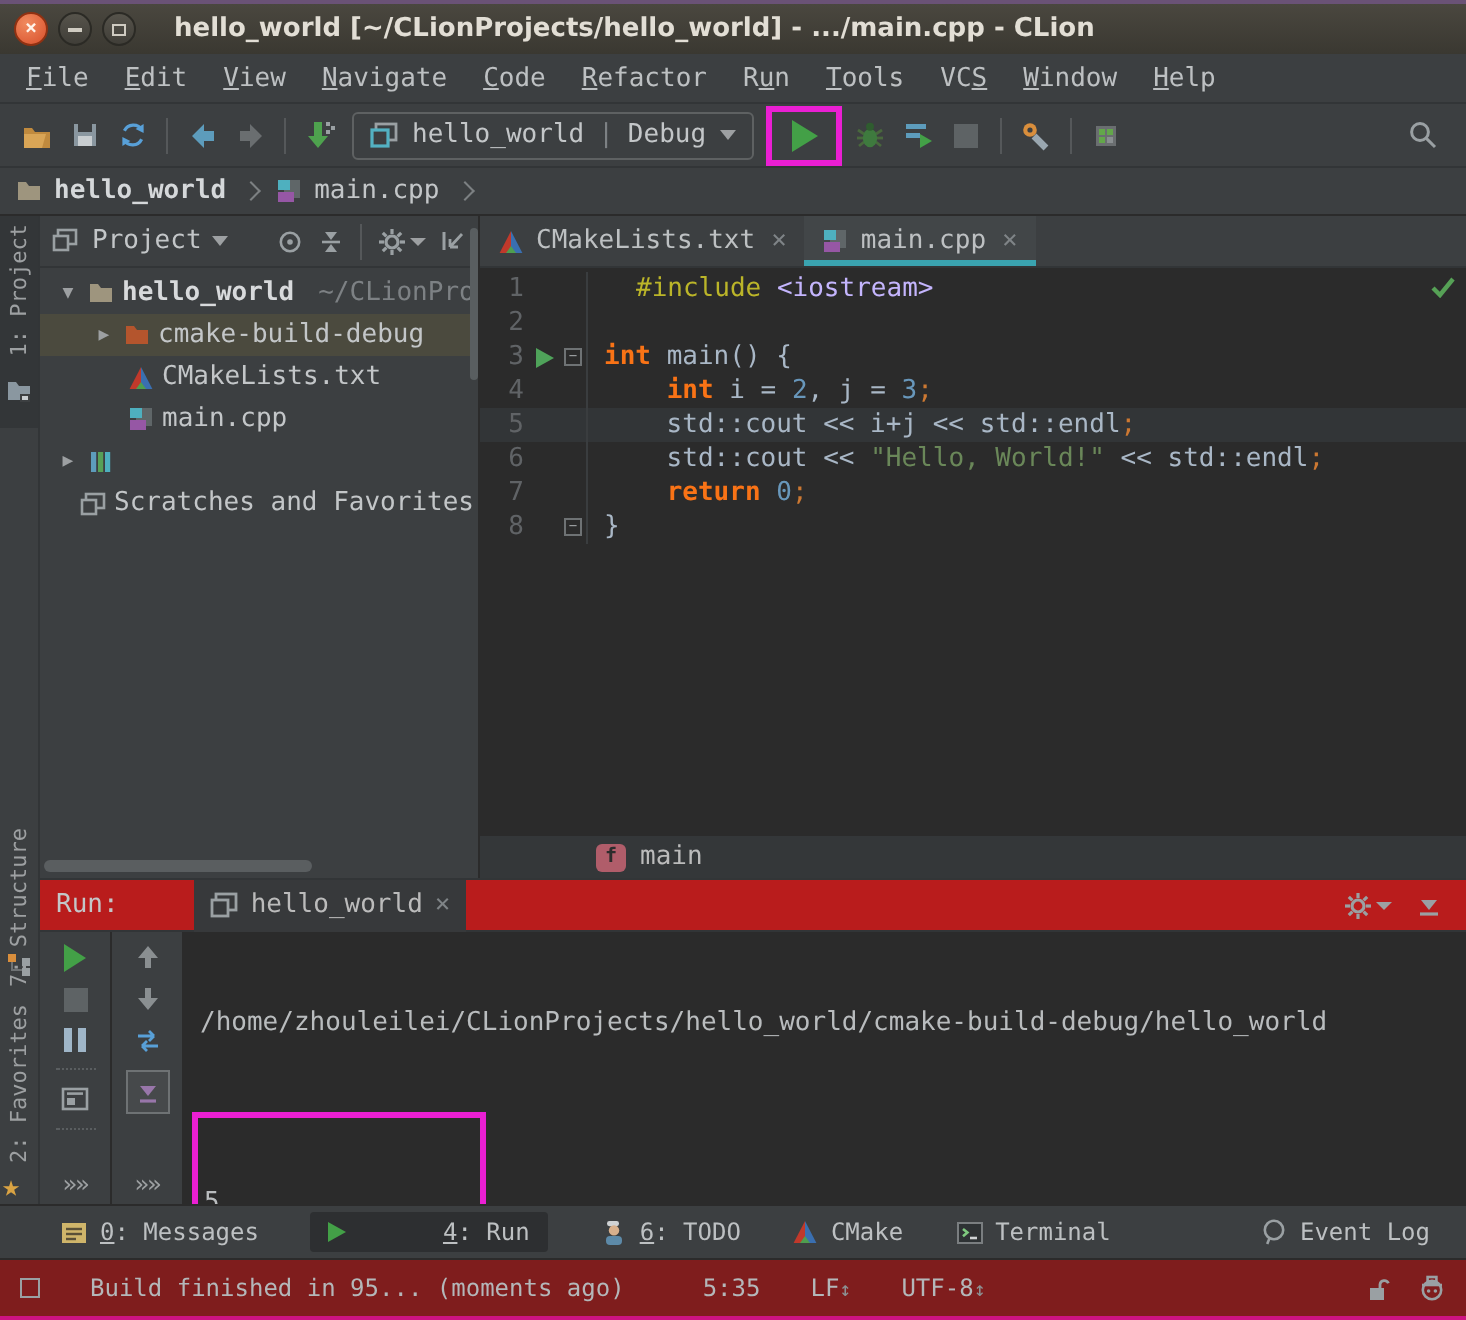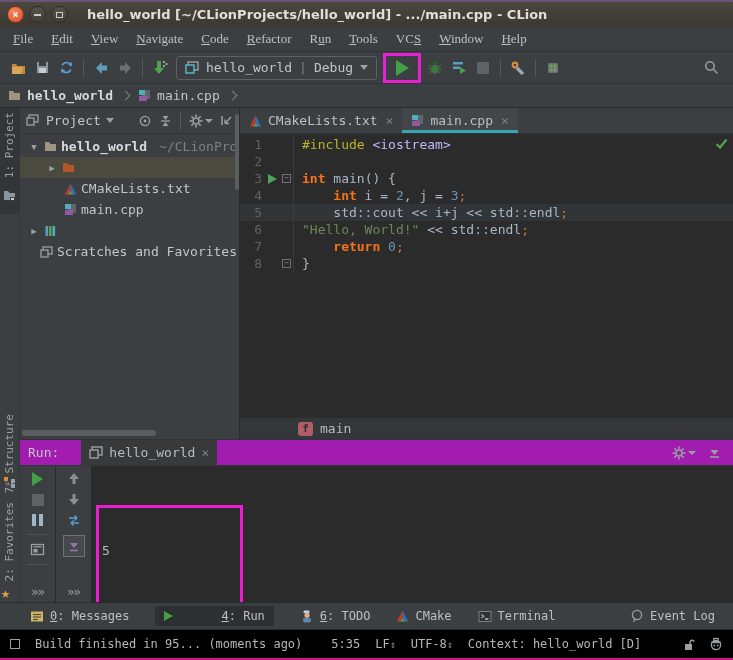--- a/index.html
+++ b/index.html
@@ -15,21 +15,21 @@
   .winbtn{width:17px; height:17px; border-radius:50%; margin-right:5px; display:flex; align-items:center;
     justify-content:center; font-size:10px; line-height:1; cursor:default;}
   .winbtn.close{background:radial-gradient(circle at 35% 30%, #f08a5e, #d9502c); border:1px solid #8f3112; color:#fff3ea; font-weight:bold;}
   .winbtn.min,.winbtn.max{background:linear-gradient(#56534b,#403e38); border:1px solid #2b2a25; color:#cfcbc1;}
   .maxbox{width:7px;height:6px;border:1px solid #cfcbc1;display:block;}
   .minbar{width:7px;height:2px;background:#cfcbc1;display:block;}
   .title{font-family:"DejaVu Sans",sans-serif; font-weight:bold; color:#e2ded5; margin-left:14px; font-size:13px;
     white-space:nowrap; overflow:hidden;}
   
   .menubar{height:25px; flex:0 0 25px; background:#3c3f41; display:flex; align-items:center; padding:0 4px; border-bottom:1px solid #323537;}
-  .menu-item{padding:2px 9px; white-space:nowrap; color:#bdc0c2;font-family:Liberation Serif, serif;}
+  .menu-item{padding:2px 9px; white-space:nowrap; color:#bdc0c2;}
   .mn{text-decoration:underline;}
   
   .toolbar{height:32px; flex:0 0 32px; background:#3c3f41; display:flex; align-items:center; padding:0 6px; border-bottom:1px solid #323537;}
   .tb-btn{width:24px;height:24px;display:flex;align-items:center;justify-content:center;flex:0 0 auto;}
   .tb-sep{width:1px;height:18px;background:#55585a;margin:0 5px;flex:0 0 1px;}
   .run-config{height:24px;border:1px solid #5e6162;border-radius:3px;display:flex;align-items:center;
     padding:0 8px;gap:7px;margin:0 4px;color:#c3c6c8;white-space:nowrap;}
   .combo-arrow{width:0;height:0;border-left:4px solid transparent;border-right:4px solid transparent;border-top:5px solid #9da0a2;}
   .annot{border:3px solid #ea1fd3;height:30px;display:flex;align-items:center;justify-content:center;padding:0 4px;margin:0 2px;}
   .play-tri{width:0;height:0;border-left:13px solid #43a047;border-top:8px solid transparent;border-bottom:8px solid transparent;}
@@ -70,28 +70,28 @@
   .tab .x{color:#7f8487;margin-left:2px;}
   .tab.active{background:#424648;box-shadow:inset 0 -3px 0 #3aa3b0;}
   .code{flex:1;position:relative;padding-top:2px;font-size:13px;line-height:17px;overflow:hidden;}
   .cl{display:flex;height:17px;white-space:pre;}
   .cl.current{background:#323537;}
   .lnum{width:26px;flex:0 0 26px;text-align:right;color:#606366;padding-right:4px;}
   .lmark{width:28px;flex:0 0 28px;display:flex;align-items:center;gap:2px;padding-left:2px;border-right:1px solid #3a3d3f;margin-right:8px;}
   .run-mark{width:0;height:0;border-left:9px solid #4fa35a;border-top:5px solid transparent;border-bottom:5px solid transparent;}
   .fold{width:9px;height:9px;border:1px solid #6e7274;color:#9da0a2;font-size:7px;line-height:7px;text-align:center;margin-left:auto;margin-right:2px;background:#2b2b2b;}
   .c-plain{color:#a9b7c6;} .c-kw{color:#f97316;font-weight:bold;} .c-num{color:#6897bb;}
-  .c-str{color:#6a8759;} .c-pp{color:#bbb529;} .c-inc{color:#c4b5fd;} .c-semi{color:#cc7832;}
+  .c-str{color:#6a8759;} .c-pp{color:#bbb529;margin-left:16px;} .c-inc{color:#c4b5fd;} .c-semi{color:#cc7832;}
   .ed-check{position:absolute;top:4px;right:5px;}
   .editor-crumb{height:22px;flex:0 0 22px;background:#343739;border-top:1px solid #2b2b2b;display:flex;align-items:center;padding-left:58px;gap:7px;}
   .fn-badge{width:15px;height:14px;background:#b05d6a;color:#2c2c2c;border-radius:3px;font-size:10px;font-weight:bold;
     display:flex;align-items:center;justify-content:center;}
   
   .run-panel{height:163px;flex:0 0 163px;display:flex;flex-direction:column;background:#2b2b2b;border-top:1px solid #323537;}
-  .run-header{height:26px;flex:0 0 26px;background:#a21caf;display:flex;align-items:center;padding:0 8px;border-bottom:1px solid #323537;}
+  .run-header{height:26px;flex:0 0 26px;background:#b91c1c;display:flex;align-items:center;padding:0 8px;border-bottom:1px solid #323537;gap:16px;}
   .run-label{color:#c3c6c8;}
   .run-tab{display:flex;align-items:center;gap:6px;margin-left:22px;background:#37393b;height:26px;padding:0 8px;}
   .run-tab .x{color:#7f8487;}
   .rh-icons{margin-left:auto;display:flex;align-items:center;gap:12px;padding-right:4px;}
   .run-body{flex:1;display:flex;min-height:0;}
   .rcol{width:36px;flex:0 0 36px;background:#3c3f41;border-right:1px solid #2b2b2b;display:flex;flex-direction:column;
     align-items:center;padding:6px 0 3px;gap:8px;}
   .rcol .dots{width:20px;border-top:1px dotted #5a5e60;height:0;}
   .rcol .more{margin-top:auto;color:#9da0a2;font-size:12px;letter-spacing:-1px;}
   .stop-sq{width:12px;height:12px;background:#5e6365;}
@@ -100,22 +100,22 @@
   .scrollend{width:22px;height:22px;border:1px solid #6e7274;background:#46494b;display:flex;align-items:center;justify-content:center;}
   .console{flex:1;padding:3px 0 0 8px;white-space:pre;overflow:hidden;color:#b9bcbe;line-height:17px;}
   .annot2{border:3px solid #ea1fd3;width:max-content;padding:0 28px 1px 3px;margin:2px 0 2px -4px;}
   
   .bottombar{height:27px;flex:0 0 27px;background:#3c3f41;border-top:1px solid #2b2b2b;display:flex;align-items:center;
     padding:0 10px 0 30px;gap:26px;font-size:12px;}
   .bb-item{display:flex;align-items:center;gap:6px;color:#bdc0c2;white-space:nowrap;}
   .bb-item.active{background:#2d2f31;border-radius:2px;padding:3px 9px;gap:48px;}
   .bb-run-tri{width:0;height:0;border-left:9px solid #43a047;border-top:5px solid transparent;border-bottom:5px solid transparent;}
   .eventlog{margin-left:auto;display:flex;align-items:center;gap:6px;color:#bdc0c2;padding-right:8px;}
-  .statusbar{height:21px;flex:0 0 21px;background:#000000;border-top:1px solid #2b2b2b;display:flex;align-items:center;
-    padding:14px 10px;gap:15px;font-size:12px;color:#b4b7b9;white-space:nowrap;}
+  .statusbar{height:21px;flex:0 0 21px;background:#7f1d1d;border-top:1px solid #2b2b2b;display:flex;align-items:center;
+    padding:14px 10px;gap:25px;font-size:12px;color:#b4b7b9;white-space:nowrap;}
   .sb-sq{width:10px;height:10px;border:1px solid #9aa0a3;flex:0 0 auto;}
   .updn{color:#8d9193;font-size:10px;}
   .sb-right{margin-left:auto;display:flex;align-items:center;gap:14px;}
   .bottom-accent{height:2px;flex:0 0 2px;background:#cd1382;}
   svg{display:block;}
 </style>
 </head>
 <body>
 
 <div class="screen">
@@ -347,20 +347,21 @@
                   <path d="M1 1h4l1.5 2H12v7H1z" fill="#9e957e"></path>
                 </svg>
               <span class="tree-label b">hello_world</span>
               <span class="tree-suffix">~/CLionPro</span>
             </div>
             <div class="tree-row lvl1 sel">
               <span class="arrow">▶</span>
               <svg width="13" height="11" viewBox="0 0 13 11">
                   <path d="M1 1h4l1.5 2H12v7H1z" fill="#b4552d"></path>
                 </svg>
+              <span class="tree-label">cmake-build-debug</span>
             </div>
             <div class="tree-row noarrow-lvl1">
               <svg width="13" height="12" viewBox="0 0 13 12">
                   <polygon points="6.5,0.5 0.8,11.5 6.5,11.5" fill="#c0392b"></polygon>
                   <polygon points="6.5,0.5 12.2,11.5 6.5,11.5" fill="#3a6fb0"></polygon>
                   <polygon points="4,11.5 9,11.5 6.5,8" fill="#4f9e4f"></polygon>
                 </svg>
               <span class="tree-label">CMakeLists.txt</span>
             </div>
             <div class="tree-row noarrow-lvl1">
@@ -422,21 +423,21 @@
             <div class="cl">
               <span class="lnum">3</span><span class="lmark"><span class="run-mark"></span><span class="fold">−</span></span><span class="c-kw">int</span><span class="c-plain"> </span><span class="c-plain">main</span><span class="c-plain">() {</span>
             </div>
             <div class="cl">
               <span class="lnum">4</span><span class="lmark"></span><span class="c-plain">    </span><span class="c-kw">int</span><span class="c-plain"> i = </span><span class="c-num">2</span><span class="c-plain">, j = </span><span class="c-num">3</span><span class="c-semi">;</span>
             </div>
             <div class="cl current">
               <span class="lnum">5</span><span class="lmark"></span><span class="c-plain">    std::cout &lt;&lt; i+j &lt;&lt; std::endl</span><span class="c-semi">;</span>
             </div>
             <div class="cl">
-              <span class="lnum">6</span><span class="lmark"></span><span class="c-str">"Hello, World!"</span><span class="c-plain"> &lt;&lt; std::endl</span><span class="c-semi">;</span>
+              <span class="lnum">6</span><span class="lmark"></span><span class="c-plain">    std::cout &lt;&lt; </span><span class="c-str">"Hello, World!"</span><span class="c-plain"> &lt;&lt; std::endl</span><span class="c-semi">;</span>
             </div>
             <div class="cl">
               <span class="lnum">7</span><span class="lmark"></span><span class="c-plain">    </span><span class="c-kw">return</span><span class="c-plain"> </span><span class="c-num">0</span><span class="c-semi">;</span>
             </div>
             <div class="cl">
               <span class="lnum">8</span><span class="lmark"><span class="fold" style="margin-left:auto;">−</span></span><span class="c-plain">}</span>
             </div>
             <div class="ed-check">
               <svg width="13" height="11" viewBox="0 0 13 11">
                   <path d="M1.5 6l3.5 3.5L11.5 1.5" stroke="#56a156" stroke-width="2.2" fill="none"></path>
@@ -514,20 +515,21 @@
               </svg>
             <span class="scrollend">
               <svg width="12" height="12" viewBox="0 0 12 12">
                   <polygon points="6,8 2,3 10,3" fill="#9876aa"></polygon>
                   <line x1="2" y1="10.5" x2="10" y2="10.5" stroke="#9876aa" stroke-width="1.6"></line>
                 </svg>
             </span>
             <span class="more"><span>»</span><span>»</span></span>
           </div>
           <div class="console">
+            <div>/home/zhouleilei/CLionProjects/hello_world/cmake-build-debug/hello_world</div>
             <div class="annot2">
               <div>5</div>
               
             </div>
             
             
           </div>
         </div>
       </div>
     </div>
@@ -579,21 +581,20 @@
       <span>Event Log</span>
     </div>
   </div>
 
   <div class="statusbar">
     <span class="sb-sq"></span>
     <span>Build finished in 95... (moments ago)</span>
     <span style="margin-left:14px;">5:35</span>
     <span><span>LF</span><span class="updn">↕</span></span>
     <span><span>UTF-8</span><span class="updn">↕</span></span>
-    <span>Context: hello_world [D]</span>
     <span class="sb-right">
       <svg width="13" height="13" viewBox="0 0 13 13">
           <rect x="3" y="6" width="7" height="6" fill="#9aa0a3"></rect>
           <path d="M8 6V4.2A2.2 2.2 0 0 1 12.2 3.6" fill="none" stroke="#9aa0a3" stroke-width="1.4"></path>
         </svg>
       <svg width="14" height="14" viewBox="0 0 14 14">
           <circle cx="7" cy="8" r="4.6" fill="none" stroke="#9aa0a3" stroke-width="1.3"></circle>
           <line x1="2" y1="5.5" x2="12" y2="5.5" stroke="#9aa0a3" stroke-width="1.3"></line>
           <rect x="4.8" y="1.5" width="4.4" height="3" fill="none" stroke="#9aa0a3" stroke-width="1.3"></rect>
           <circle cx="5.3" cy="8.5" r="0.9" fill="#9aa0a3"></circle>

